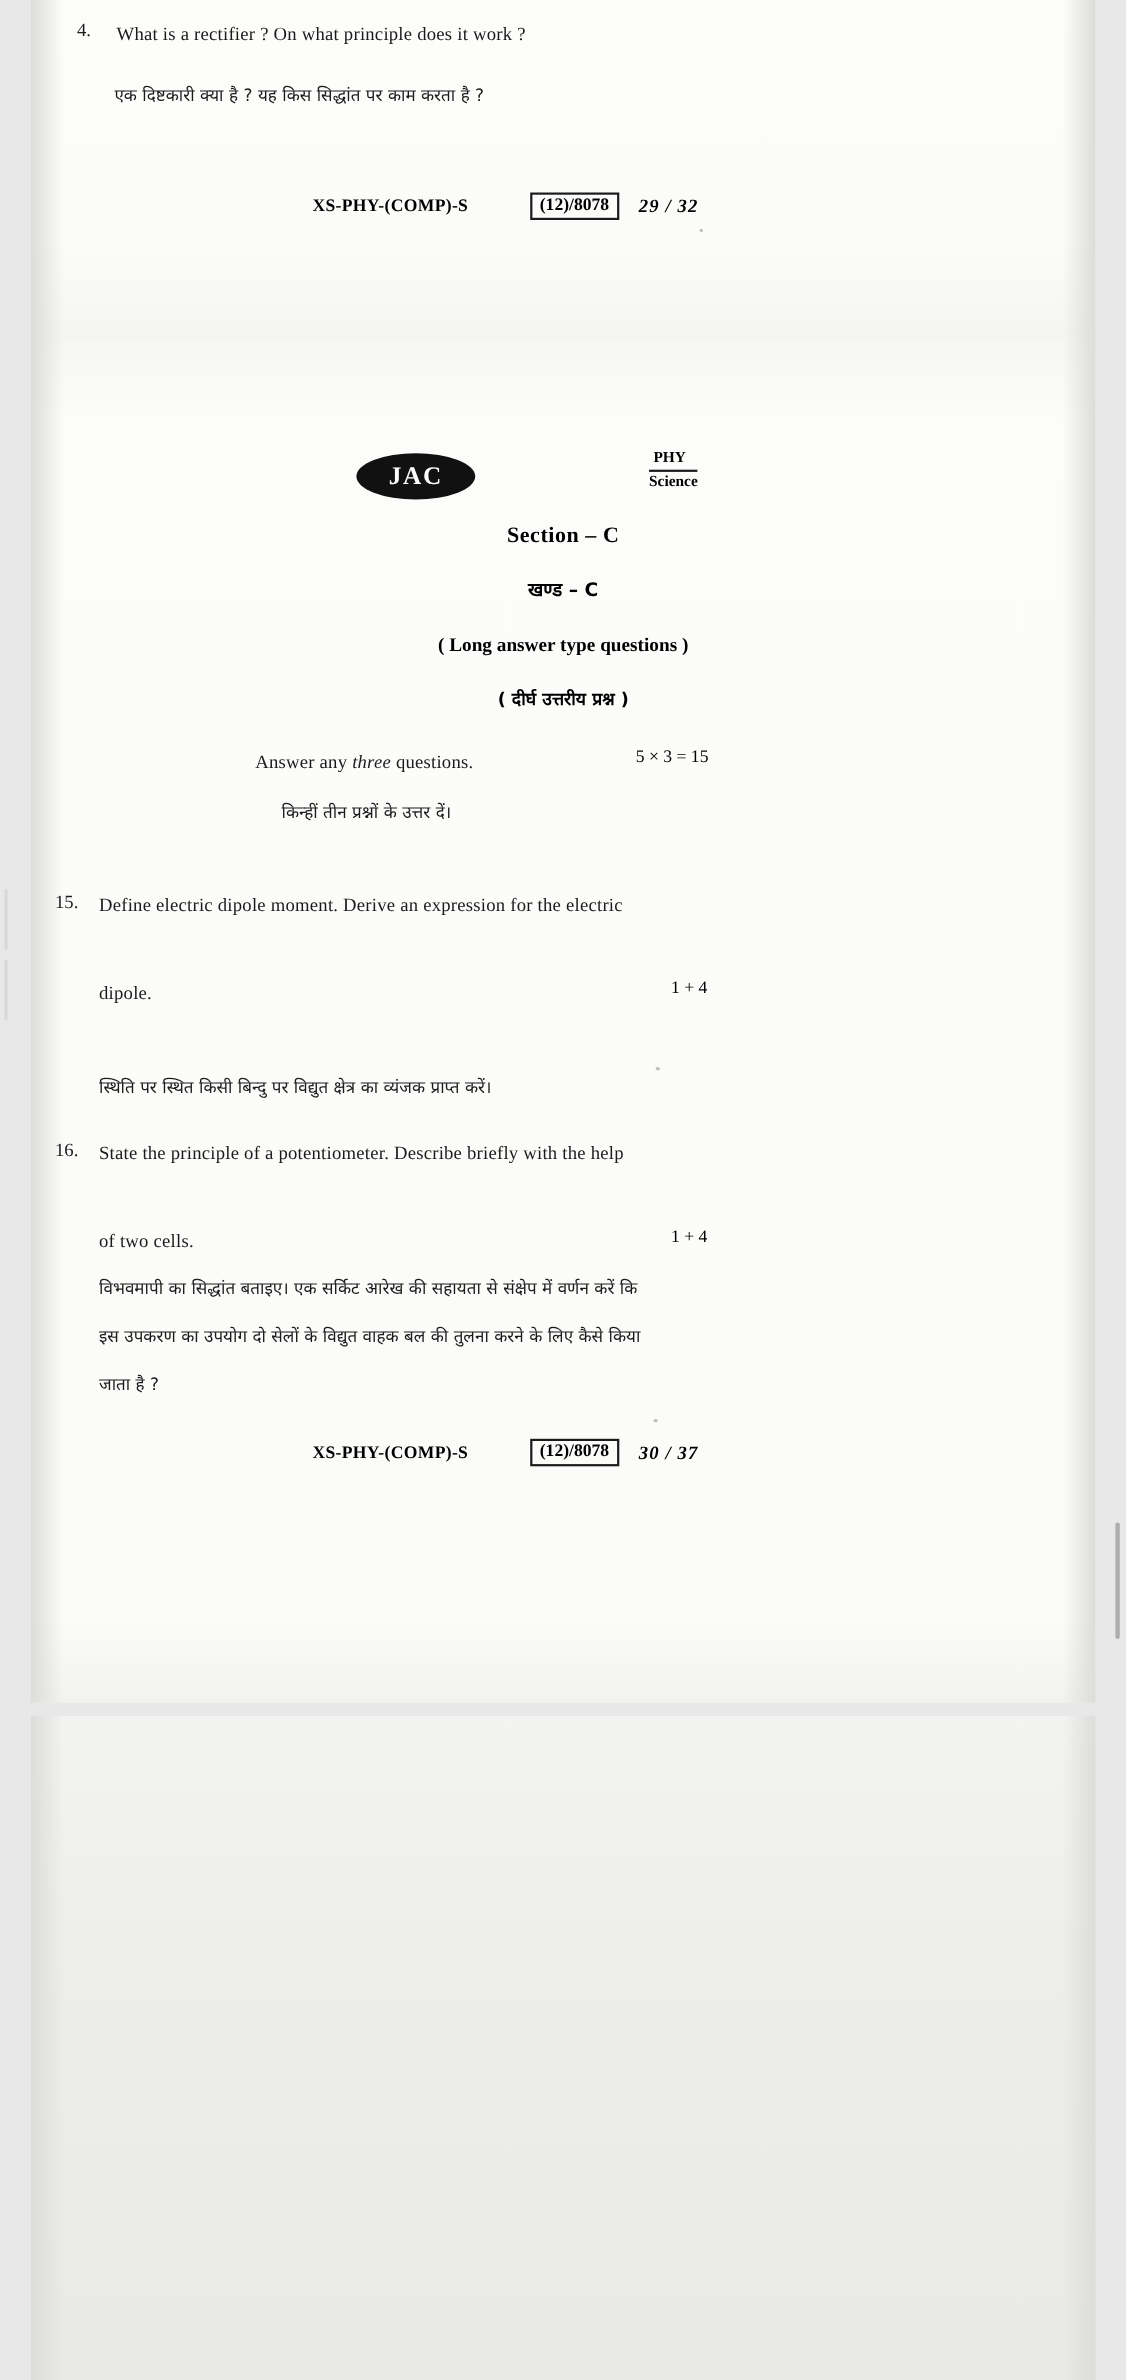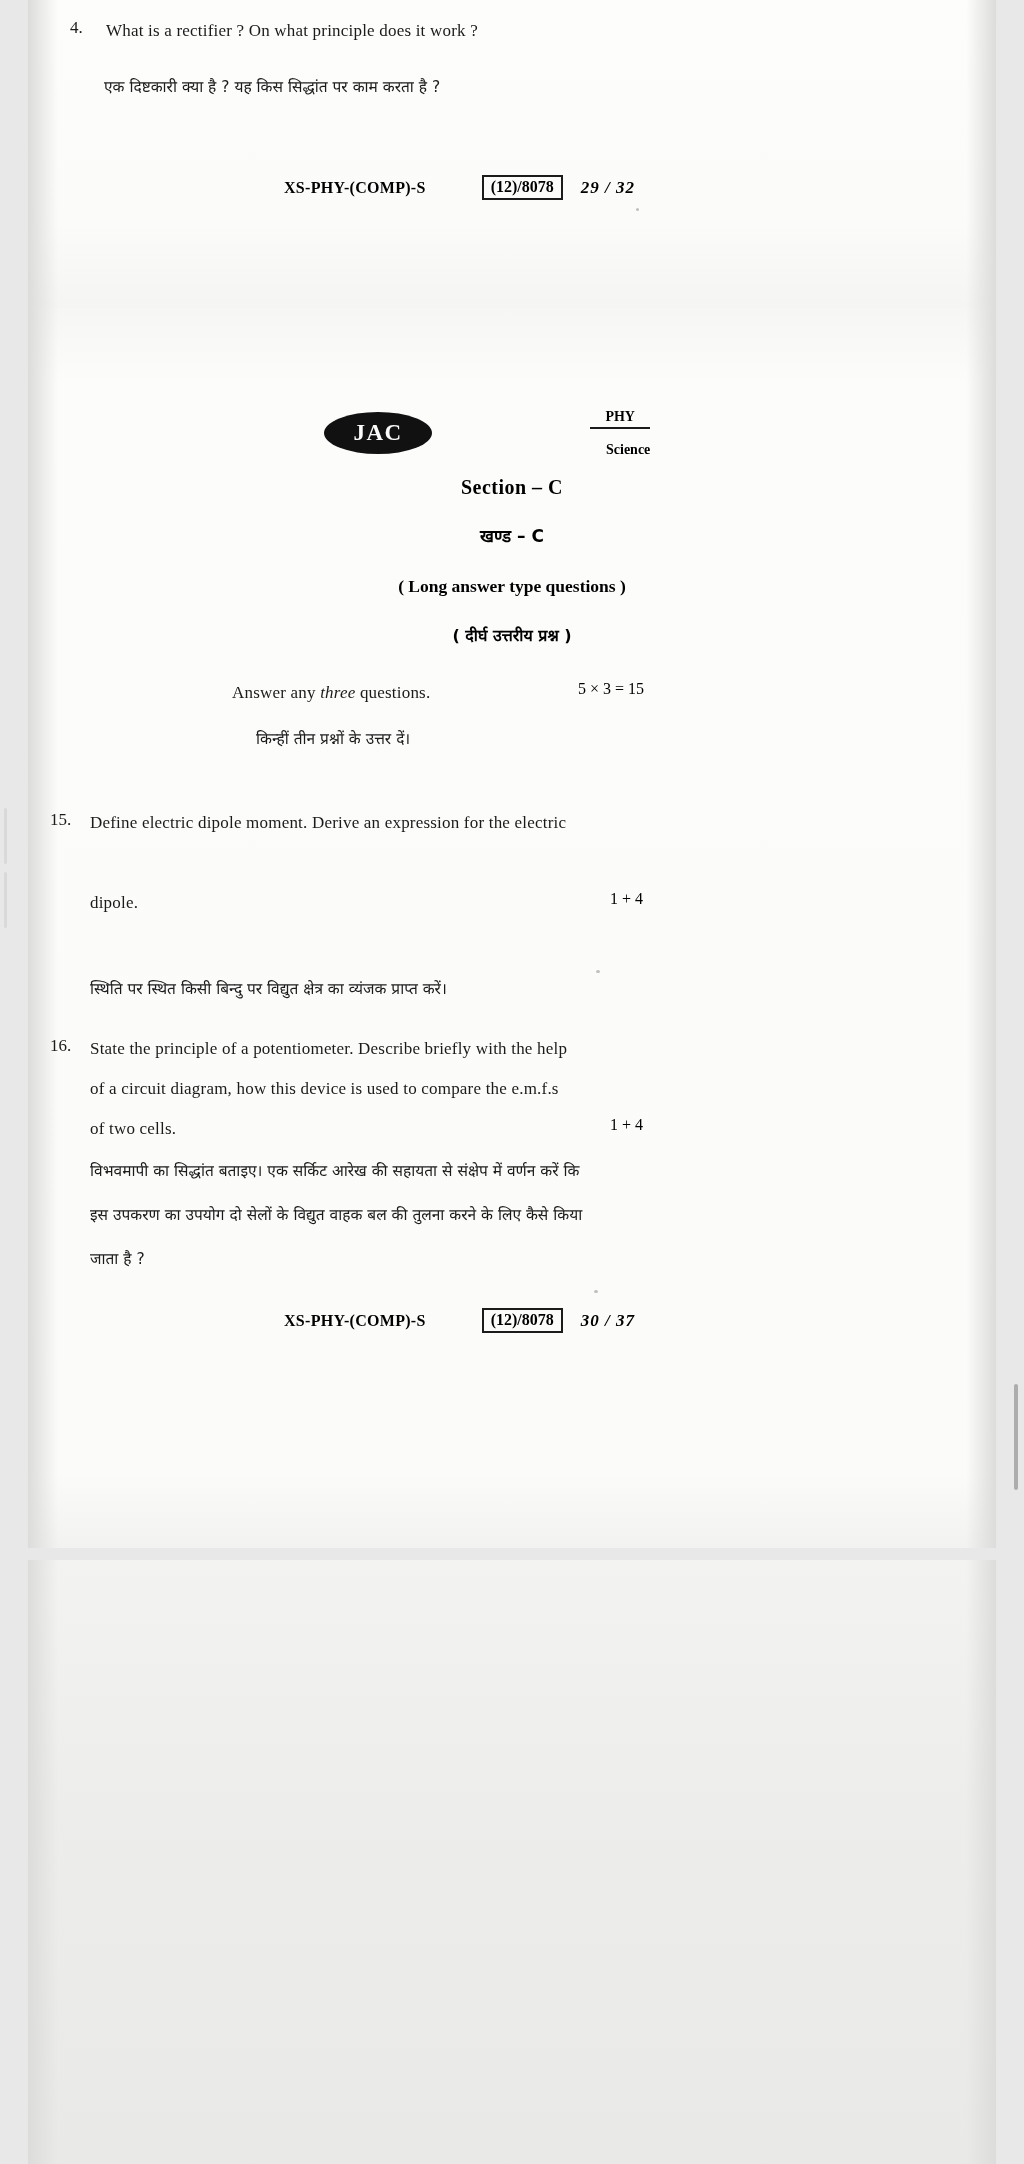--- a/index.html
+++ b/index.html
@@ -145,28 +145,27 @@
     color: #fbfbfa;
     font-family: "Liberation Serif", serif;
     font-weight: bold;
     font-size: 23px;
     letter-spacing: 1.5px;
   }
 
   
   .subject {
     position: absolute;
-    text-align: center;
     font-family: "Liberation Serif", serif;
     font-weight: bold;
     font-size: 14px;
     line-height: 1.25;
   }
   .subject .top { border-bottom: 2px solid #1b1b1b; padding: 0 4px 1px 4px; }
-  .subject .bot { padding-top: 12px; margin-left: 16px; }
+  .subject .bot { padding-top: 1px; }
 
   
   .footer-row { position: absolute; display: flex; align-items: center; }
   .footer-code {
     font-family: "Liberation Serif", serif;
     font-weight: bold;
     font-size: 16px;
     letter-spacing: .3px;
   }
   .footer-box {
@@ -234,21 +233,20 @@
   <div class="tb hin line" style="left:228px; top:420px;">किन्हीं तीन प्रश्नों के उत्तर दें।</div>
 
   <div class="q-num" style="left:22px; top:502px;">15.</div>
   <div class="tb eng line" style="left:62px; top:502px;">Define electric dipole moment. Derive an expression for the electric</div>
   <div class="tb eng line" style="left:62px; top:582px;">dipole.</div>
   <div class="marks" style="left:582px; top:582px;">1 + 4</div>
   <div class="tb hin line" style="left:62px; top:670px;">स्थिति पर स्थित किसी बिन्दु पर विद्युत क्षेत्र का व्यंजक प्राप्त करें।</div>
 
   <div class="q-num" style="left:22px; top:728px;">16.</div>
   <div class="tb eng line" style="left:62px; top:728px;">State the principle of a potentiometer. Describe briefly with the help</div>
-  <div class="tb eng line" style="left:62px; top:768px;">of a circuit diagram, how this device is used to compare the e.m.f.s</div>
   <div class="tb eng line" style="left:62px; top:808px;">of two cells.</div>
   <div class="marks" style="left:582px; top:808px;">1 + 4</div>
   <div class="tb hin line" style="left:62px; top:852px;">विभवमापी का सिद्धांत बताइए। एक सर्किट आरेख की सहायता से संक्षेप में वर्णन करें कि</div>
   <div class="tb hin line" style="left:62px; top:896px;">इस उपकरण का उपयोग दो सेलों के विद्युत वाहक बल की तुलना करने के लिए कैसे किया</div>
   <div class="tb hin line" style="left:62px; top:940px;">जाता है ?</div>
 
   <div class="footer-row" style="left:256px; top:1000px; gap:56px;">
     <span class="footer-code">XS-PHY-(COMP)-S</span>
     <span class="footer-box">(12)/8078</span>
     <span class="footer-page" style="margin-left:-38px;">30 / 37</span>

